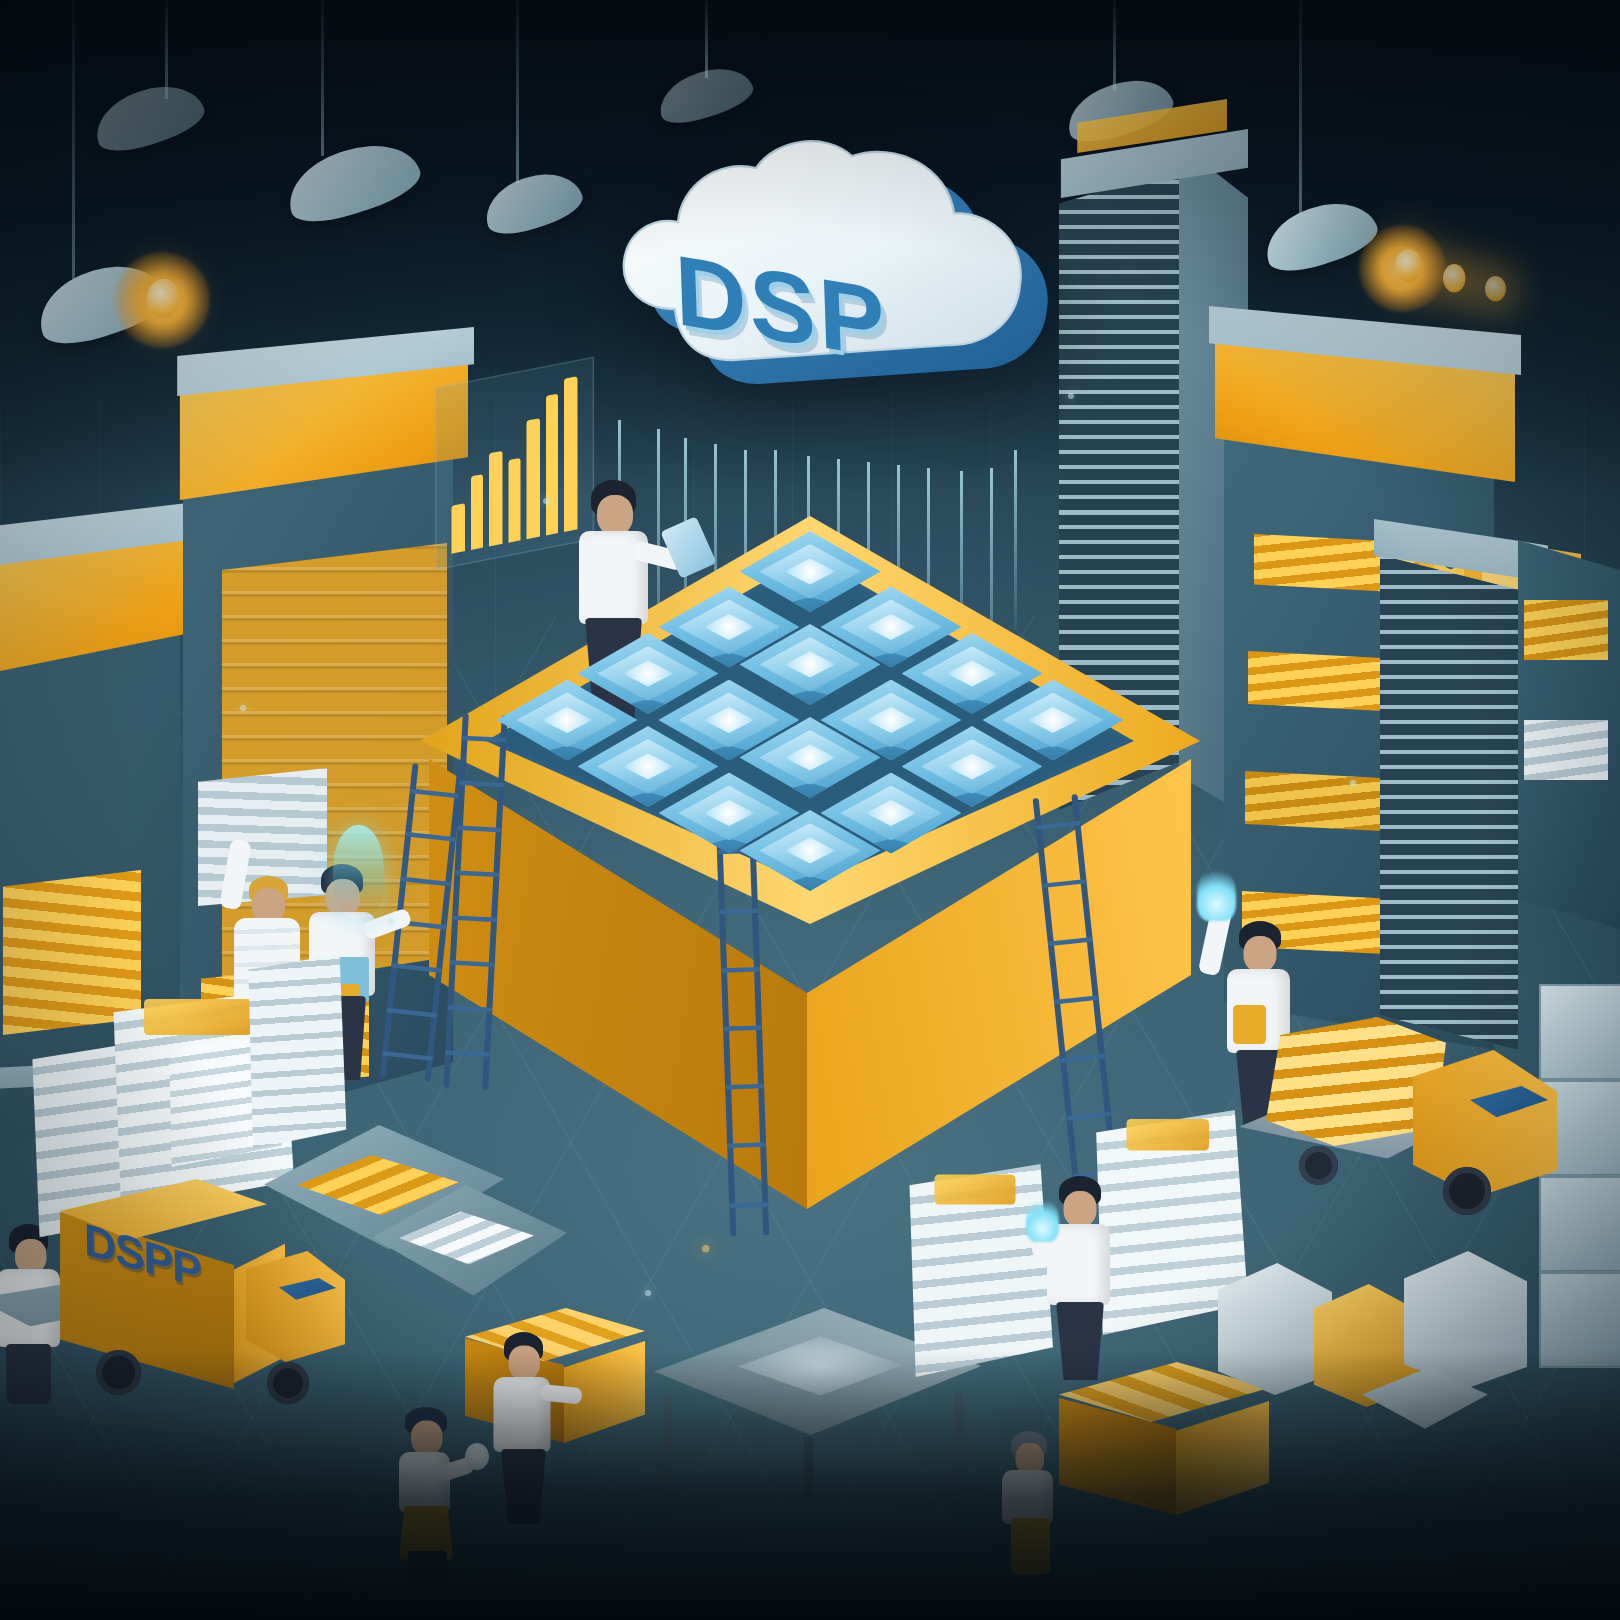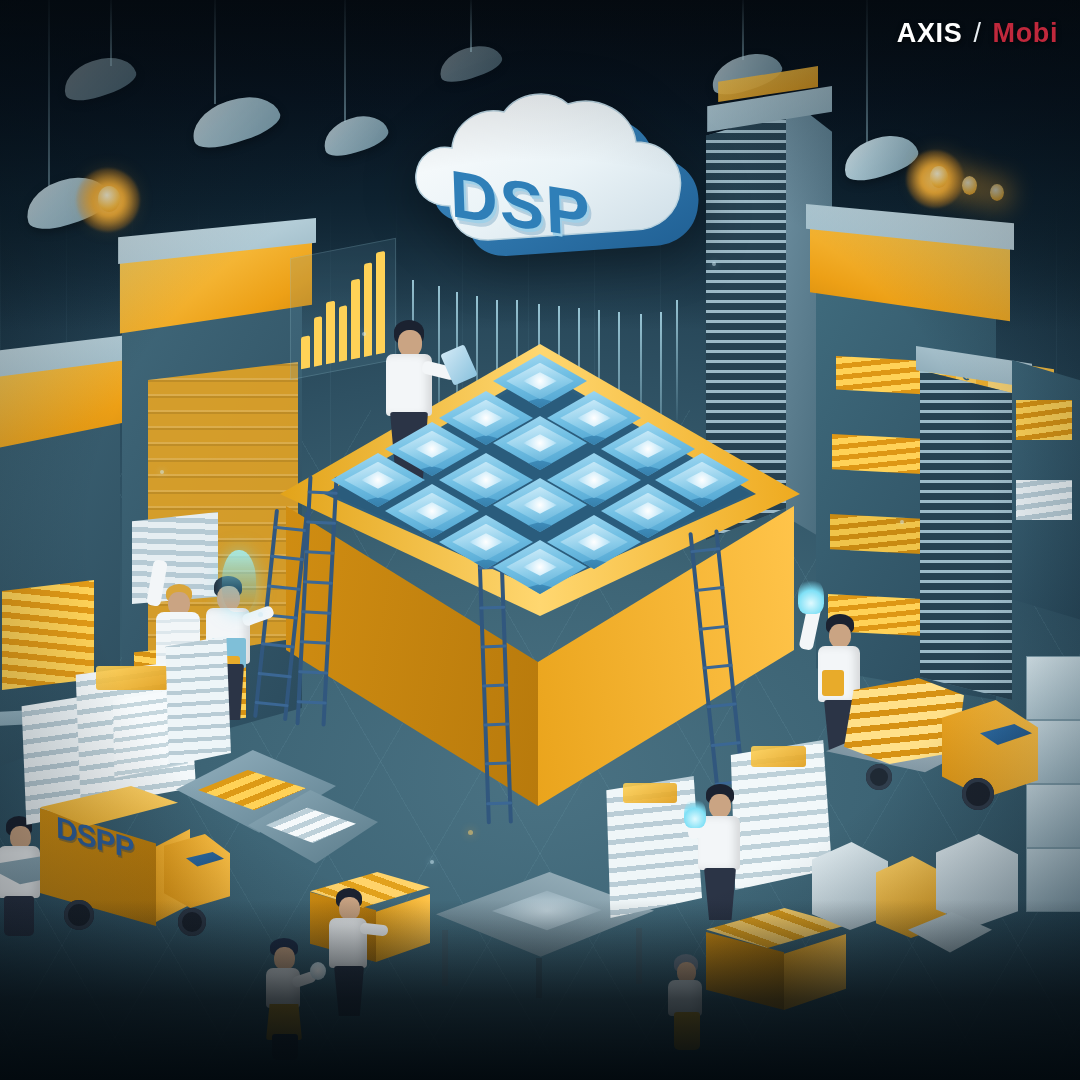--- a/index.html
+++ b/index.html
@@ -773,19 +773,14 @@
     <div class="mote" style="left:900px;top:520px;width:4px;height:4px;"></div>
     <div class="mote" style="left:160px;top:470px;width:4px;height:4px;"></div>
     <div class="mote" style="left:712px;top:262px;width:4px;height:4px;"></div>
     <div class="mote" style="left:468px;top:830px;width:5px;height:5px;background:#ffcf6a;box-shadow:0 0 9px #ffb23a;"></div>
     <div class="mote" style="left:430px;top:860px;width:4px;height:4px;"></div>
   </div>
 
   <div class="bg-vignette"></div>
   <div class="bg-bottom-fade"></div>
 
-  <div id="logo">
-    <span class="axis">AXIS</span>
-    <span class="slash">/</span>
-    <span class="mobi">Mobi</span>
-  </div>
 
 </div>
 
 </body></html>

